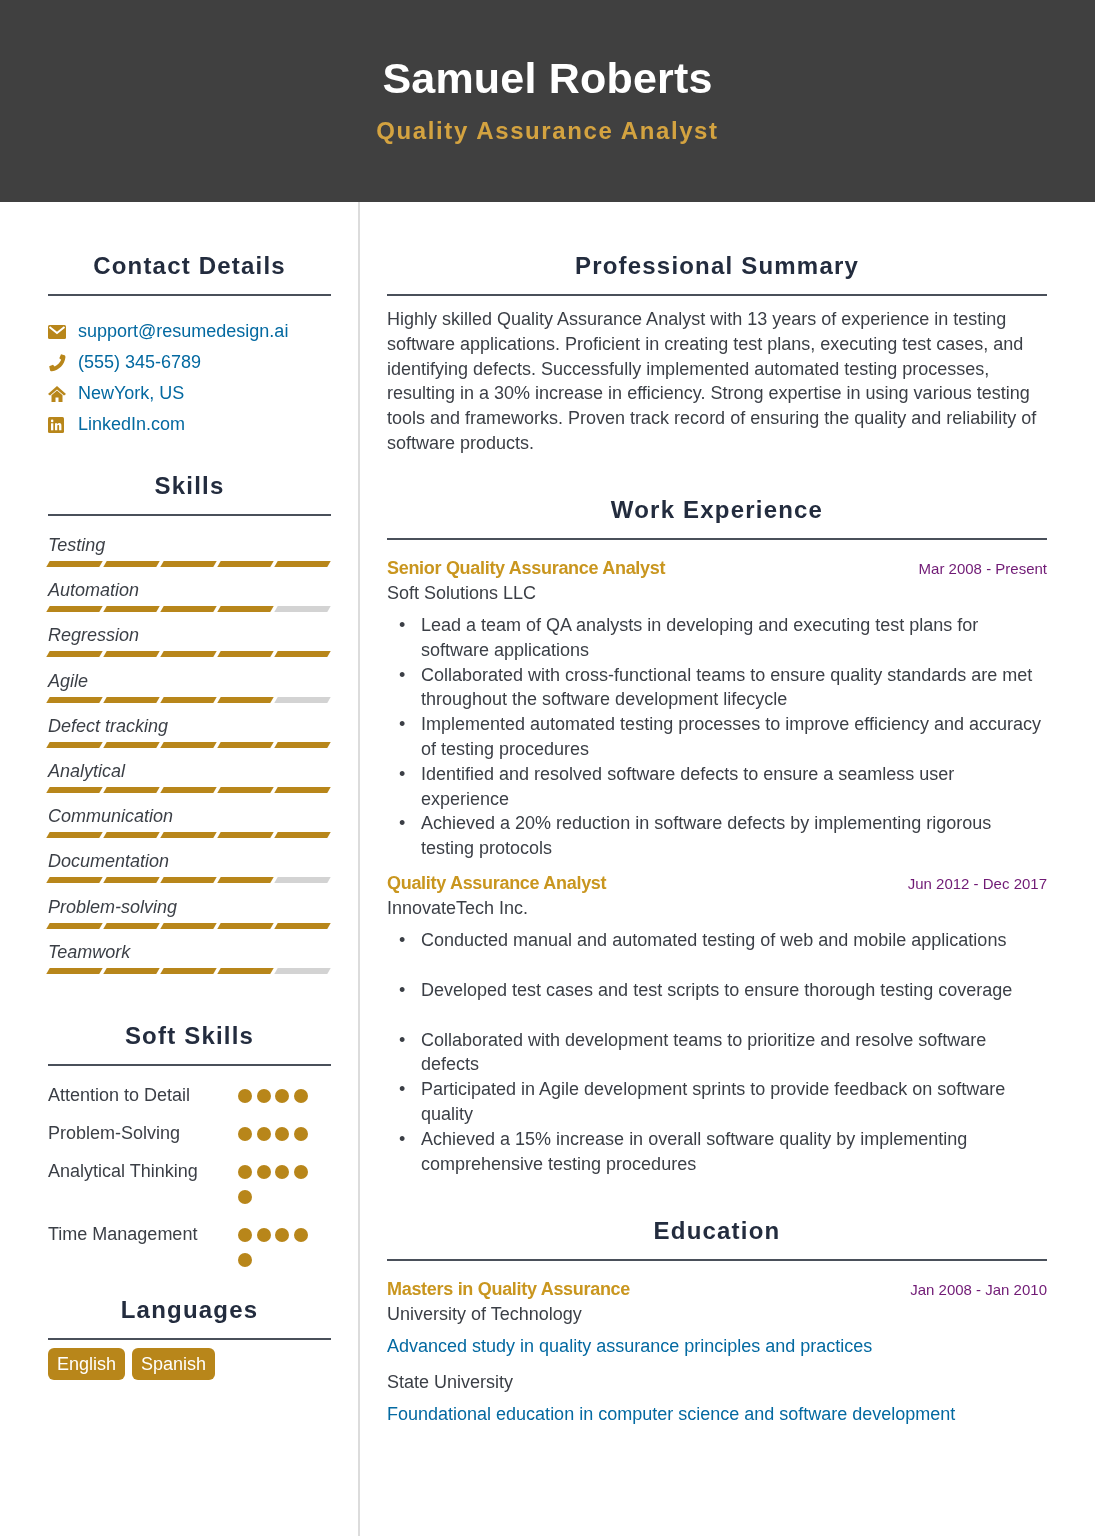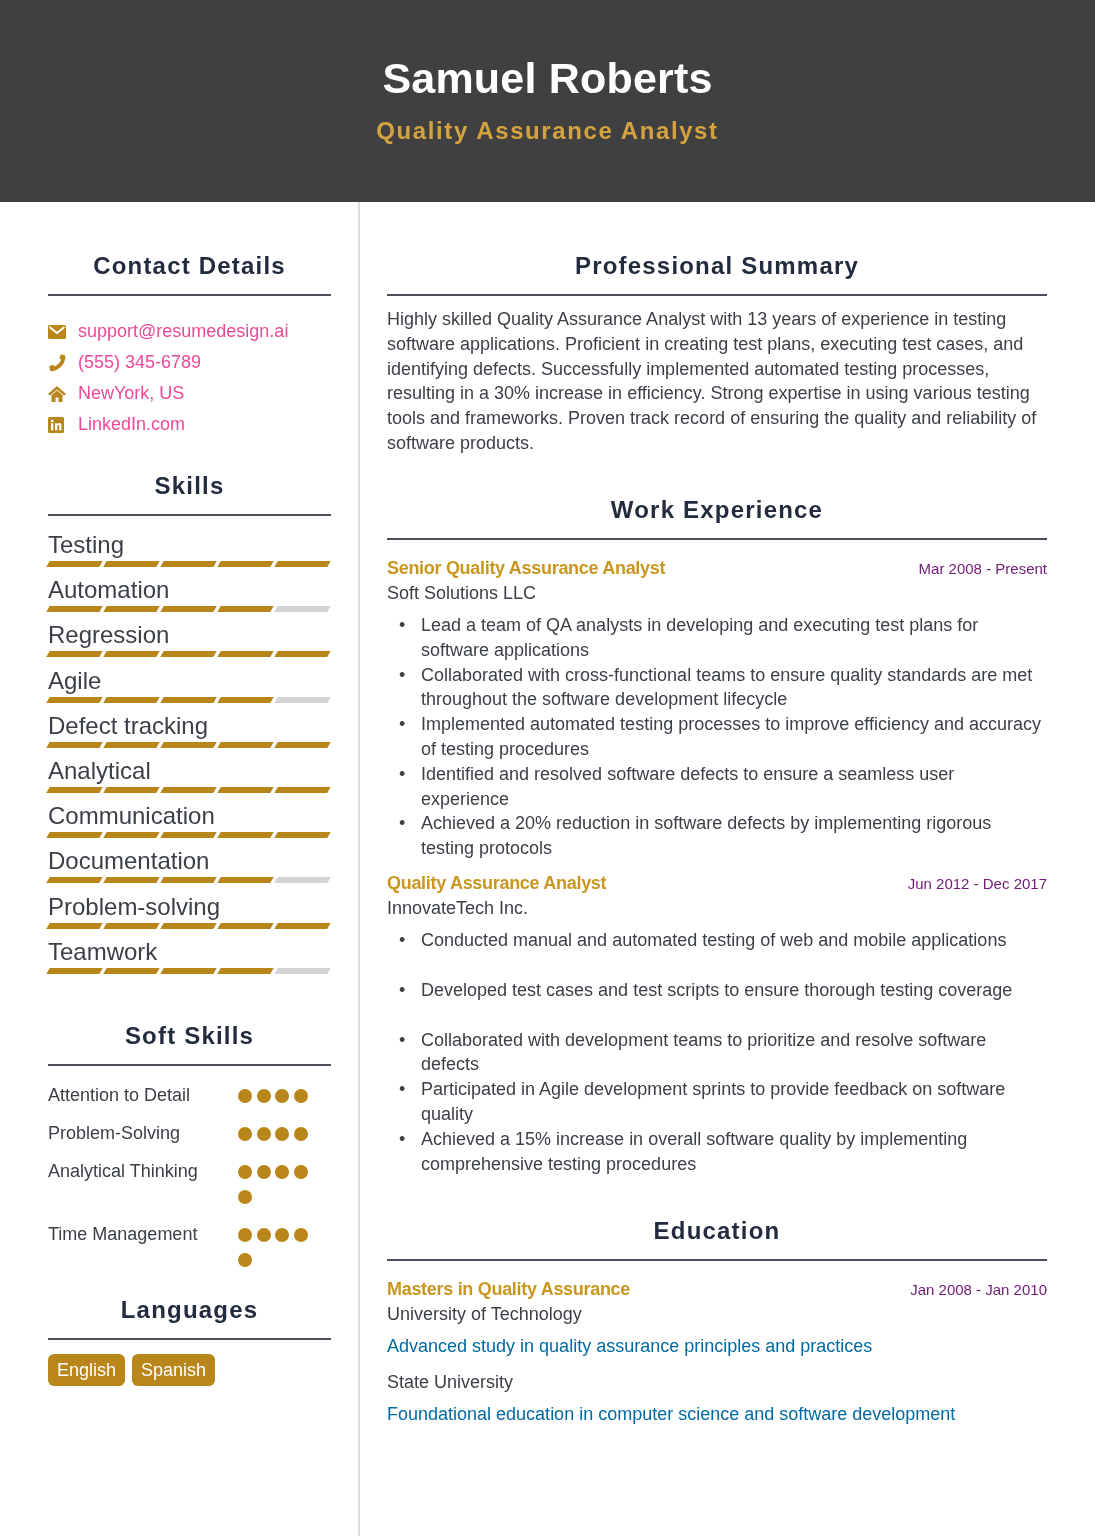--- a/index.html
+++ b/index.html
@@ -14,44 +14,44 @@
 
   .left { position: absolute; left: 48px; top: 202px; width: 283px; }
   .right { position: absolute; left: 387px; top: 202px; width: 660px; }
 
   .section-title { font-size: 24px; font-weight: bold; color: #232c3e; letter-spacing: 1.2px; line-height: 28px; text-align: center; }
   .section-rule { height: 2px; background: #4a505a; margin-top: 14px; }
 
   
   .contact { position: absolute; top: 50px; left: 0; width: 283px; }
   .contact-list { margin-top: 20px; }
-  .contact-item { display: flex; align-items: center; height: 31px; font-size: 18px; color: #ec4899; }
+  .contact-item { display: flex; align-items: center; height: 31px; font-size: 18px; color: #0369a1; }
   .contact-item .ic { width: 30px; display: flex; align-items: center; }
   .contact-item .ic svg { display: block; }
 
   
   .skills { position: absolute; top: 270px; left: 0; width: 283px; }
   .skills-list { margin-top: 18px; }
   .skill { height: 45.2px; }
-  .skill .label { font-size: 24px; color: #3b3f46; line-height: 22px; }
+  .skill .label { font-size: 18px; color: #3b3f46; line-height: 22px; font-style: italic; }
   .skill .bars { display: flex; gap: 4px; margin-top: 5px; height: 6px; }
   .skill .bar { width: 53px; height: 6px; background: #b8861a; transform: skewX(-30deg); }
   .skill .bar.off { background: #d3d3d3; }
 
   
   .soft { position: absolute; top: 820px; left: 0; width: 283px; }
   .soft-list { margin-top: 17px; }
   .soft-item { display: flex; margin-bottom: 7px; }
   .soft-item .label { width: 190px; font-size: 18px; color: #3b3f46; line-height: 25px; }
   .soft-item .dots { width: 80px; display: flex; flex-wrap: wrap; gap: 0 4.5px; padding-top: 6px; }
   .soft-item .dot { width: 14px; height: 14px; border-radius: 50%; background: #b8861a; margin-bottom: 11px; }
 
   
   .langs { position: absolute; top: 1094px; left: 0; width: 283px; }
-  .lang-list { margin-top: 14px; display: flex; gap: 7px; }
+  .lang-list { margin-top: 8px; display: flex; gap: 7px; }
   .lang { background: #b8861a; color: #ffffff; font-size: 18px; border-radius: 6px; padding: 5px 9px; line-height: 22px; }
 
   
   .summary { position: absolute; top: 50px; left: 0; width: 660px; }
   .summary p { margin-top: 11px; font-size: 18px; line-height: 24.8px; color: #3b3f46; }
 
   .work { position: absolute; top: 294px; left: 0; width: 660px; }
   .job { margin-top: 18px; }
   .job + .job { margin-top: 12px; }
   .row { display: flex; justify-content: space-between; align-items: baseline; }

